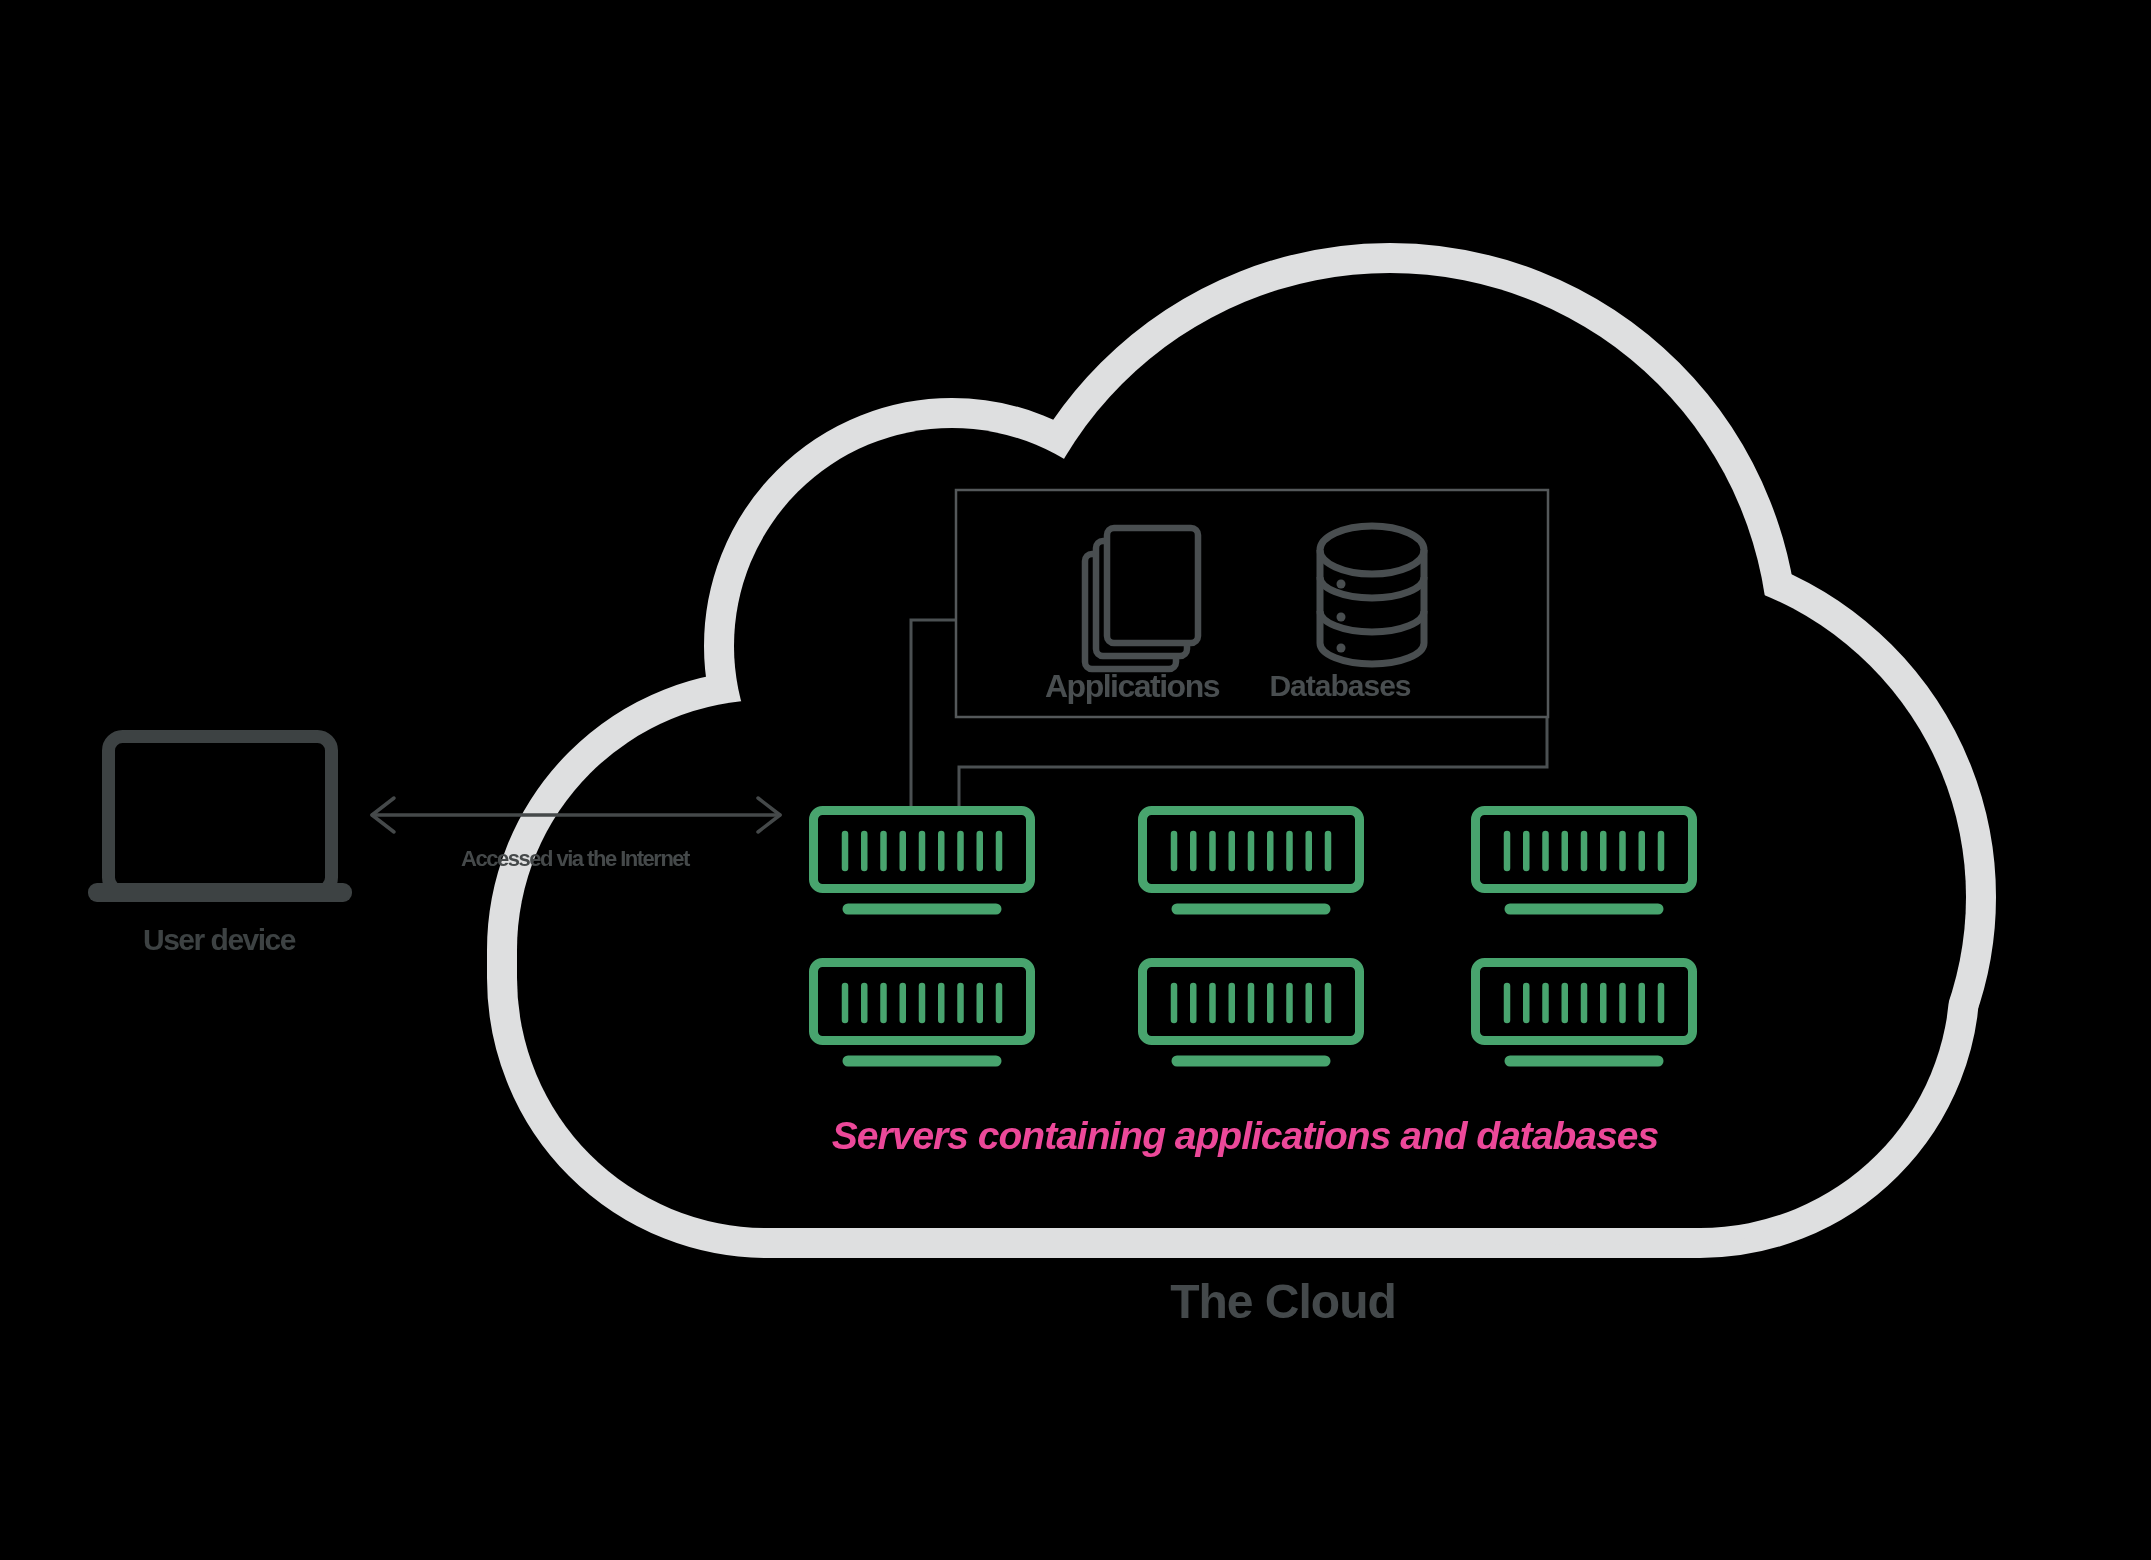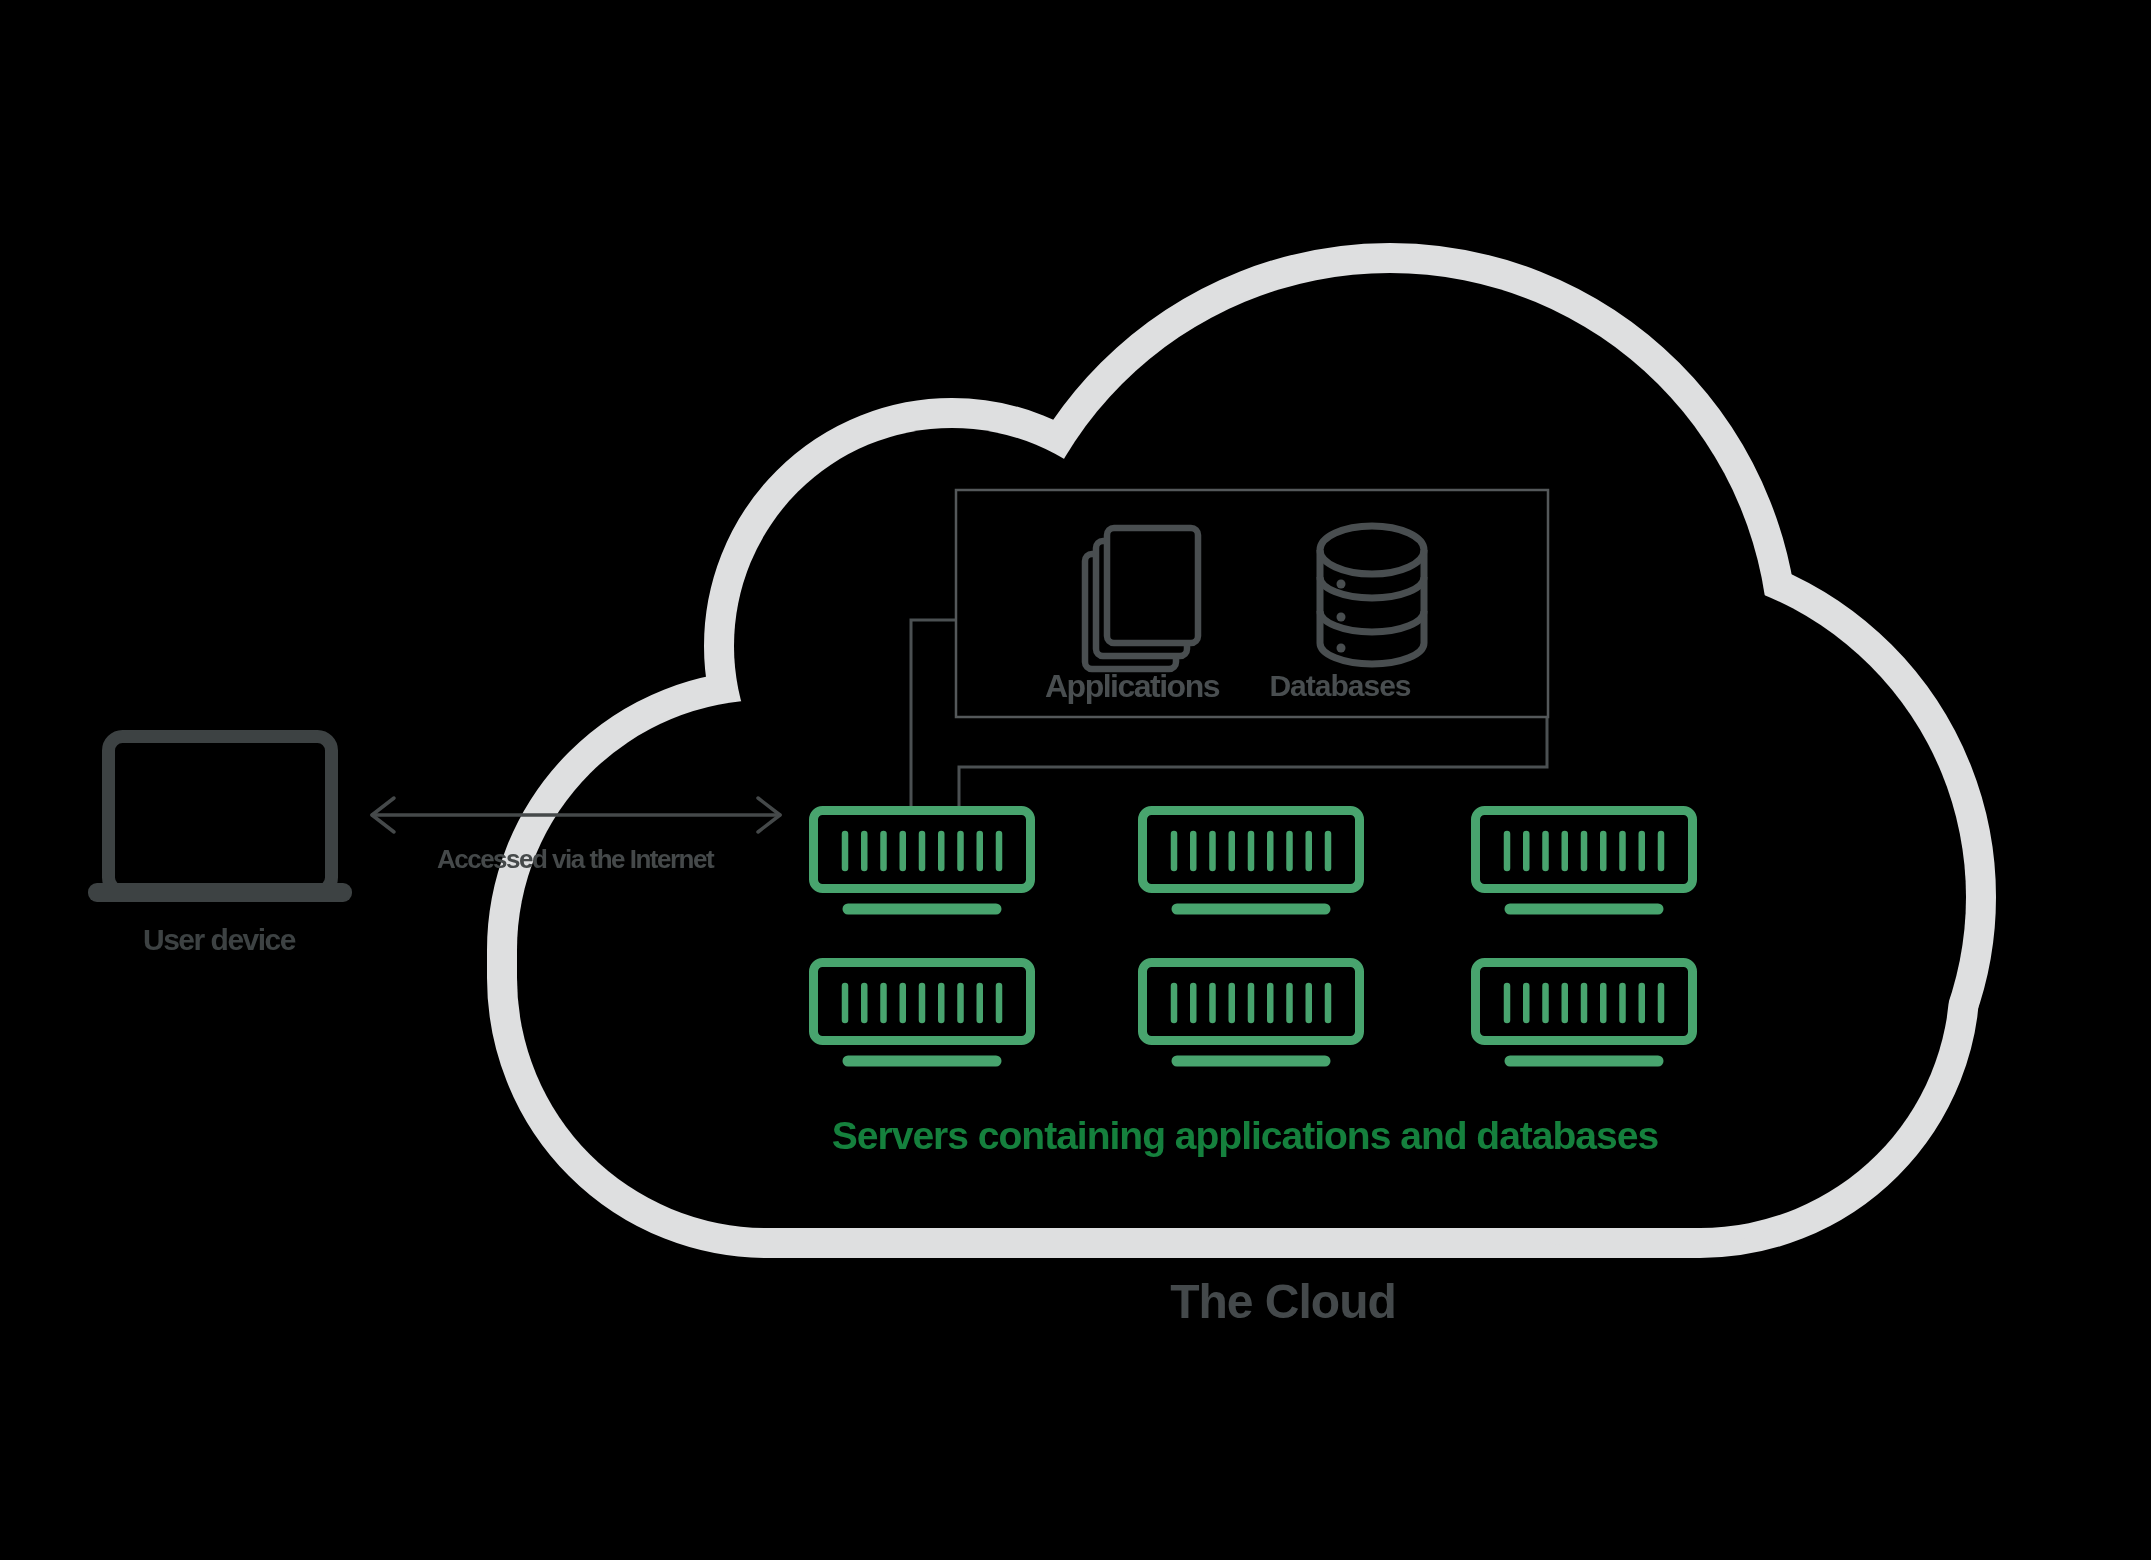--- a/index.html
+++ b/index.html
@@ -32,23 +32,23 @@
   .db-dot{fill:var(--icon-gray);stroke:none;}
   .laptop-lid{fill:var(--bg);stroke:var(--dark-gray);stroke-width:13px;}
   .laptop-base{fill:var(--dark-gray);stroke:none;}
   .arrow{fill:none;stroke:var(--mid-gray);stroke-width:3.5px;stroke-linecap:round;stroke-linejoin:round;}
   .lbl{
     position:absolute;transform:translate(-50%,-50%);
     font-weight:700;white-space:nowrap;text-align:center;
   }
   .lbl-app{left:1132px;top:686px;font-size:32px;letter-spacing:-1.5px;color:var(--icon-gray);}
   .lbl-db{left:1340px;top:686px;font-size:30px;letter-spacing:-1px;color:var(--icon-gray);}
-  .lbl-accessed{left:575px;top:859px;font-size:26px;letter-spacing:-1.5px;color:var(--mid-gray);}
+  .lbl-accessed{left:575px;top:859px;font-size:22px;letter-spacing:-1.5px;color:var(--mid-gray);}
   .lbl-user{left:219px;top:940px;font-size:30px;letter-spacing:-1.5px;color:var(--dark-gray);}
-  .lbl-caption{left:1245px;top:1136px;font-size:39px;letter-spacing:-1px;color:#15803d;}
+  .lbl-caption{left:1245px;top:1136px;font-size:39px;letter-spacing:-1px;color:#ec4899;font-style:italic;}
   .lbl-cloudtitle{left:1283px;top:1301px;font-size:48px;letter-spacing:-1px;color:#44494B;}
 </style>
 </head>
 <body>
 
 <div class="stage">
 
   <svg class="gfx" width="2151" height="1560" viewBox="0 0 2151 1560">
 
     <defs>

